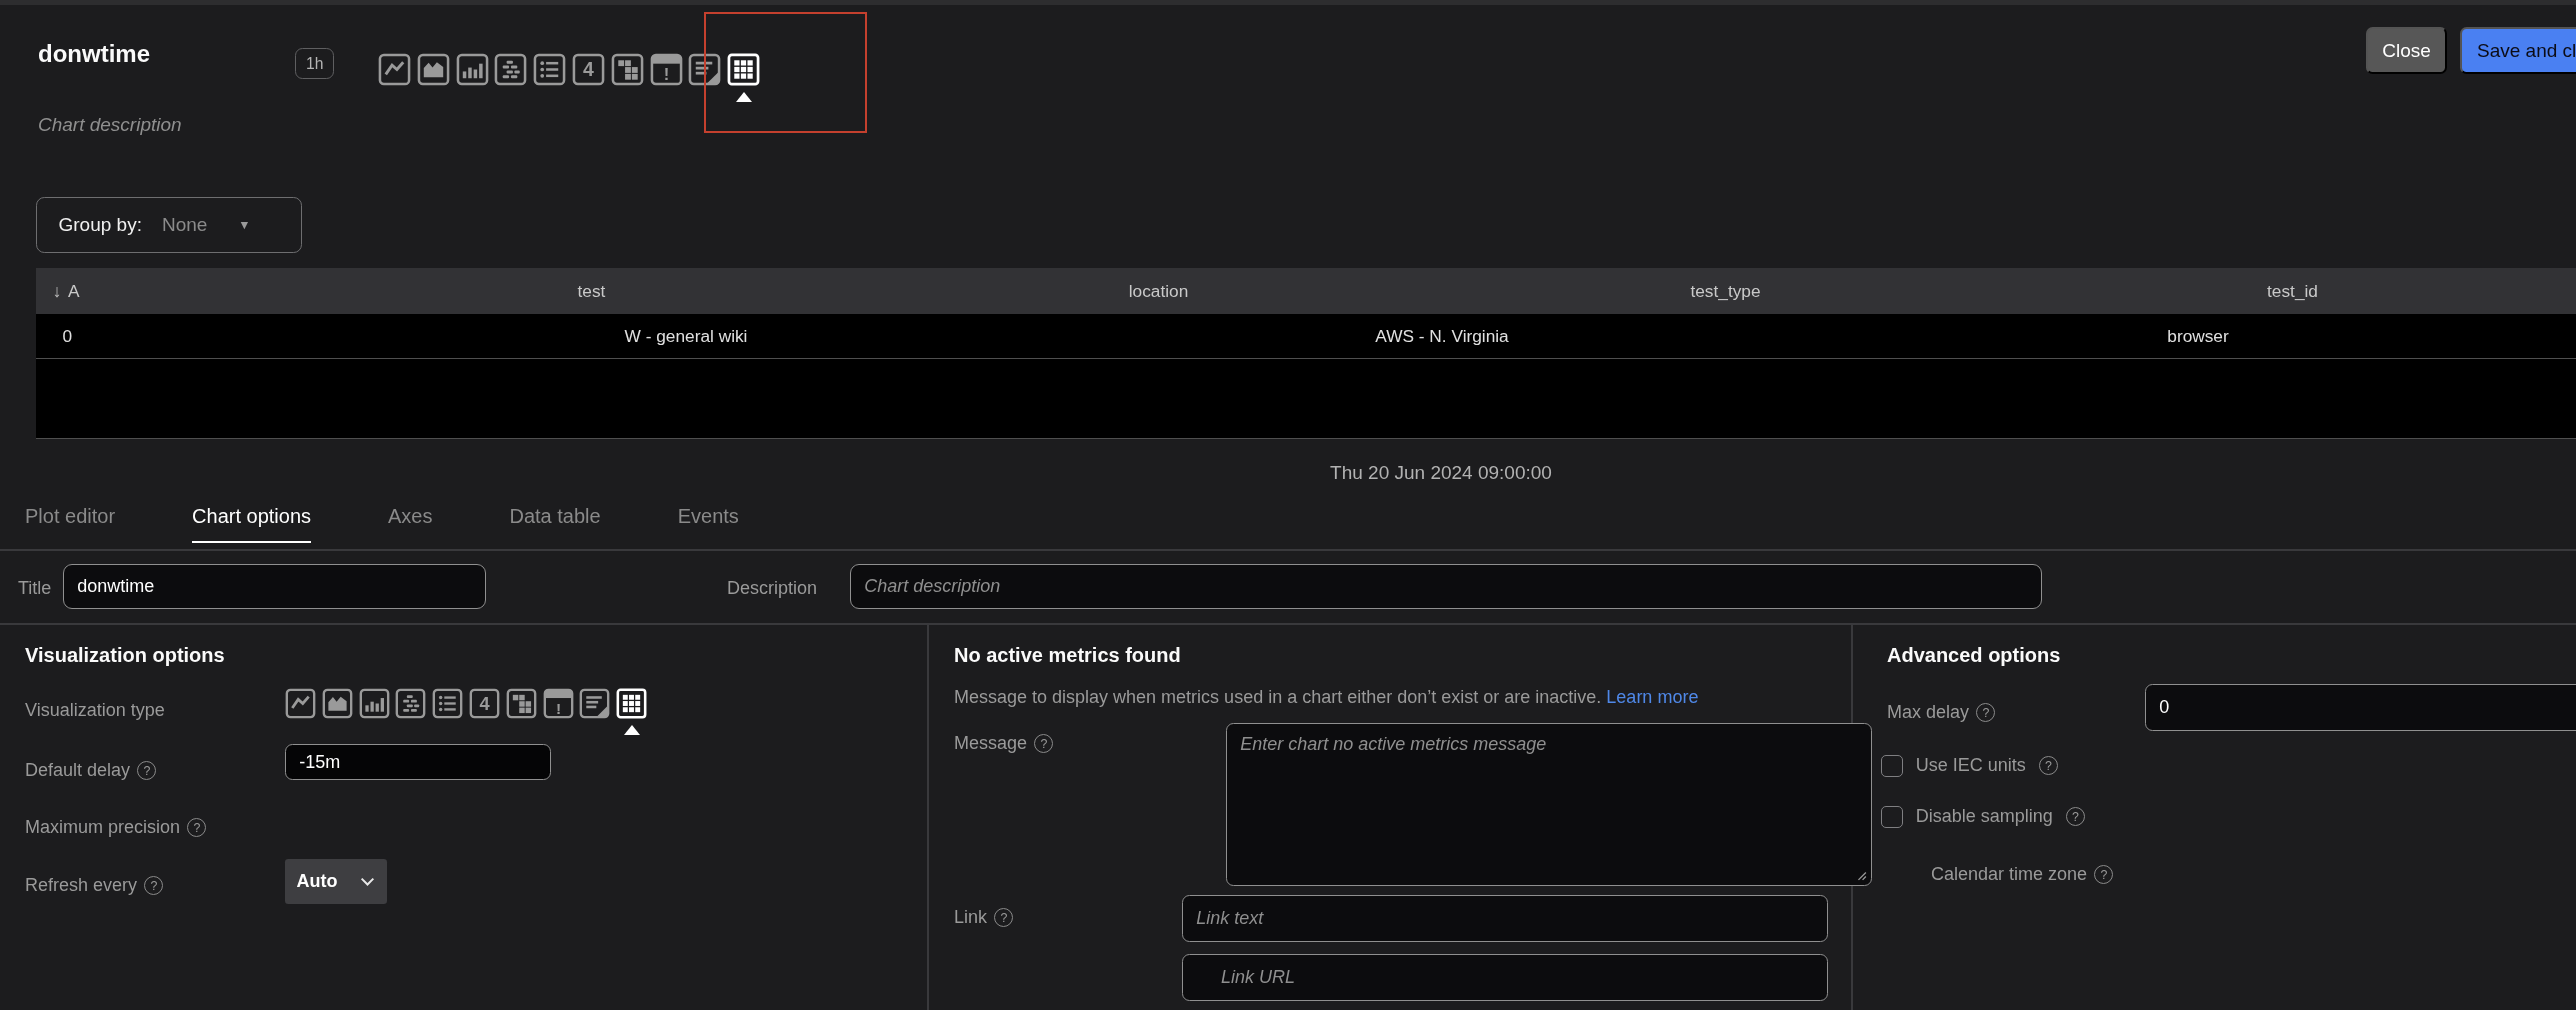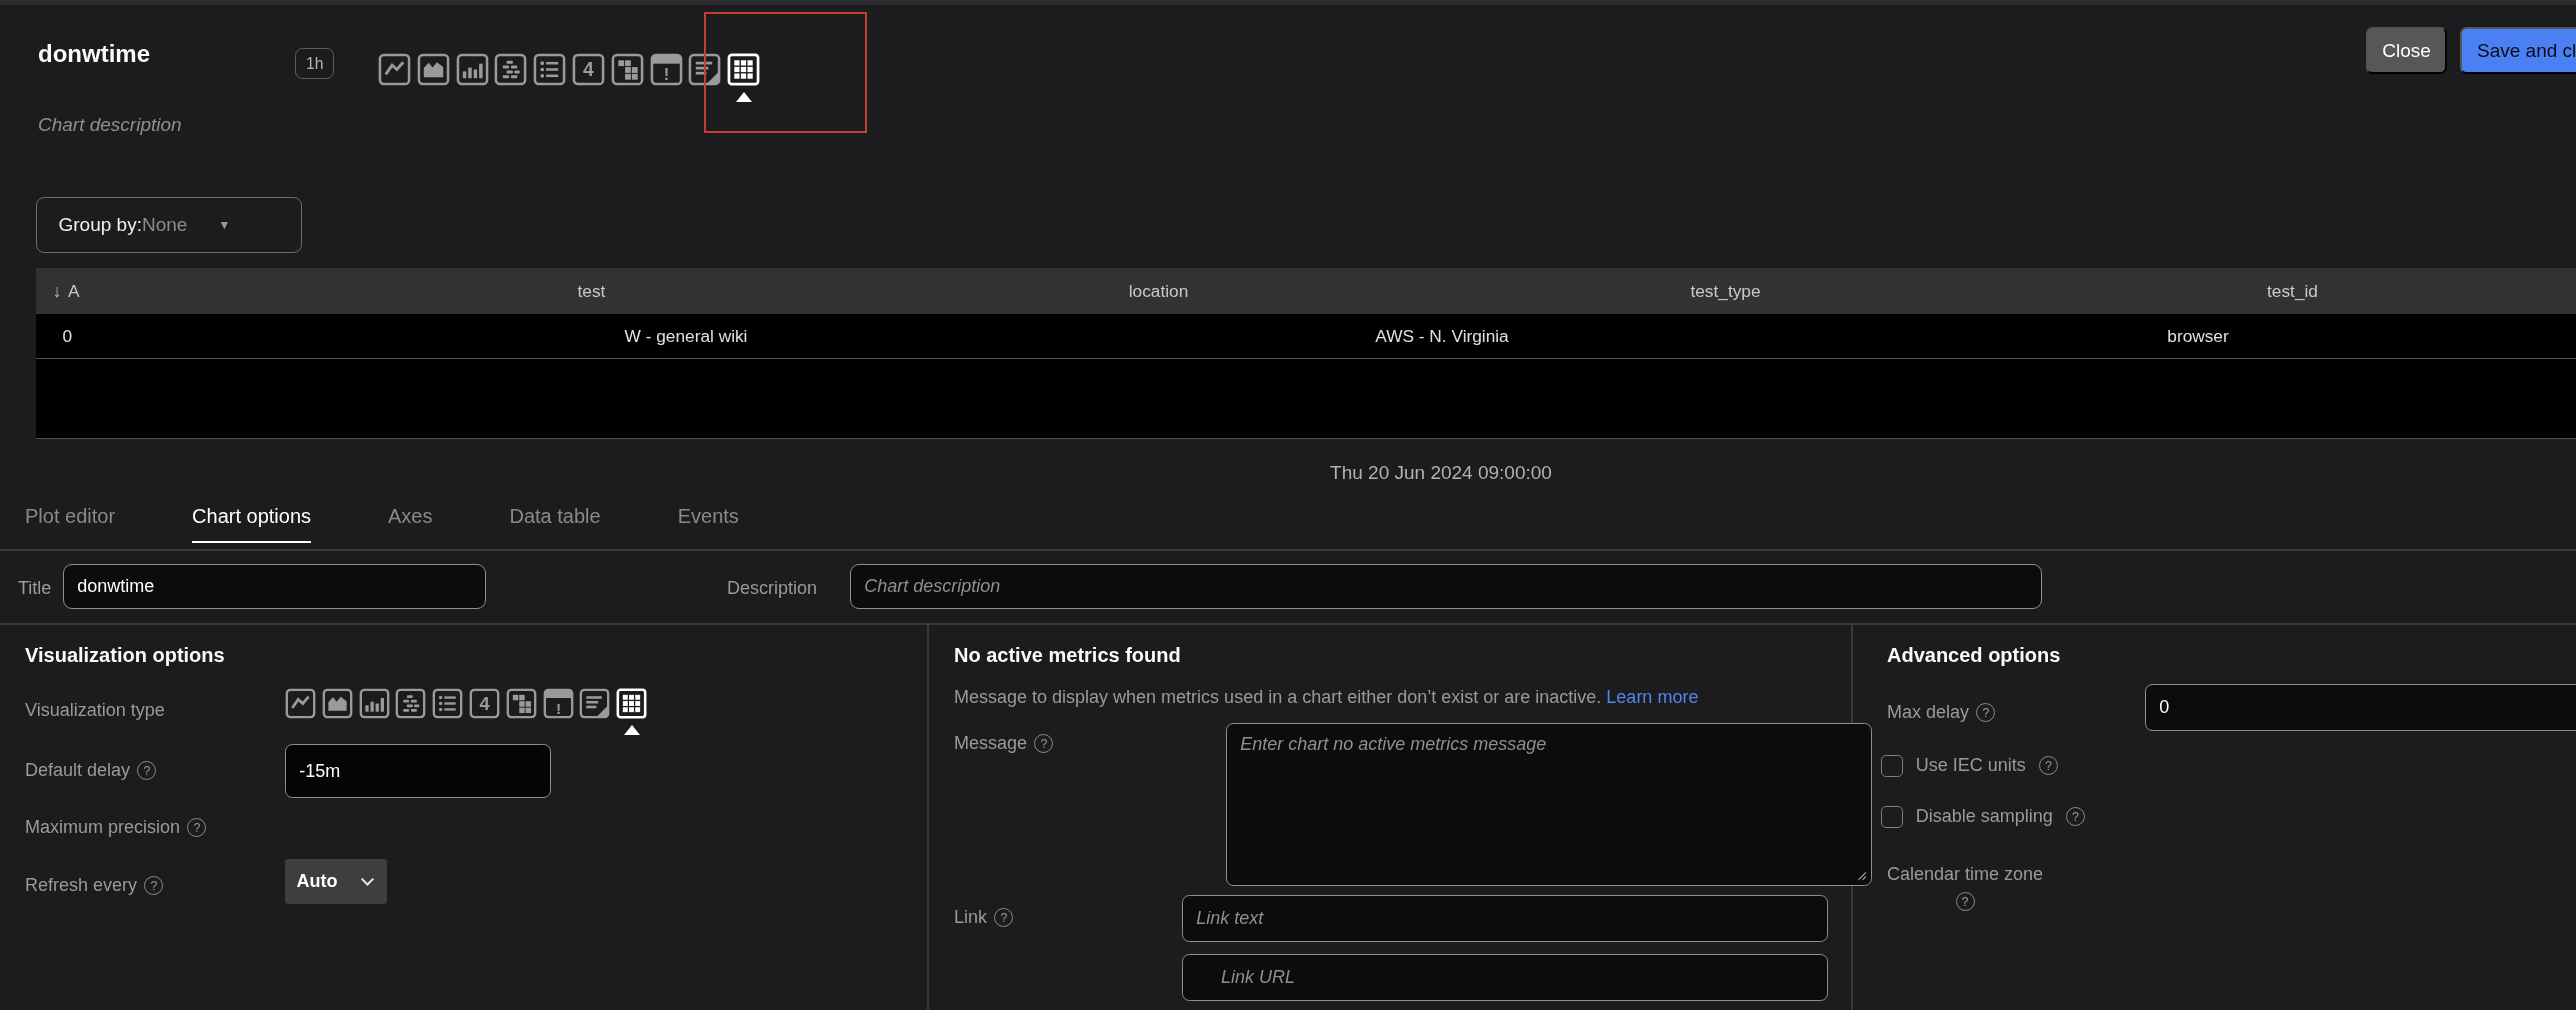--- a/index.html
+++ b/index.html
@@ -42,21 +42,21 @@
   .btn { display:flex; align-items:center; justify-content:center; border-radius:6.6px; font-size:19px; cursor:pointer; }
   .btn-close { left:2366px; top:27px; width:81px; height:47px; background:#575757; color:#fff; }
   .btn-save { left:2460px; top:27px; width:198px; height:47px; background:#4a80f2; color:#0c0c16; font-weight:500; justify-content:flex-start; padding-left:15px; white-space:nowrap; }
 
   
   .group-by {
     left:36px; top:197px; width:266px; height:56px; display:flex; align-items:center;
     padding:0 21.5px; border:1.7px solid #6e6e70; border-radius:8.3px; font-size:19px; cursor:pointer;
   }
   .group-by .gb-label { color:#f0f0f0; }
-  .group-by .gb-value { color:#8b8b8b; margin-left:0; }
+  .group-by .gb-value { color:#8b8b8b; margin-left:20px; }
   .group-by .gb-caret { color:#9a9a9a; font-size:12.4px; margin-left:31px; }
 
   
   .dtable { left:36px; top:268px; width:2540px; }
   .dtable-header { display:flex; height:46px; background:#323235; align-items:center; color:#c9c9c9; font-size:17.3px; }
   .dtable-body { background:#000; height:125px; border-bottom:0.8px solid #4f4f4f; }
   .dtable-row { display:flex; height:45px; align-items:center; border-bottom:0.8px solid #4f4f4f; color:#e0e0e0; font-size:17.3px; cursor:pointer; }
   .col-first { width:272px; padding-left:16.5px; display:flex; align-items:center; gap:6.6px; }
   .dtable-row .col-first { padding-left:26.4px; }
   .col { flex:1; text-align:center; }
@@ -92,21 +92,21 @@
   .in-desc  { left:850px; top:564px; width:1192px; height:45px; border-radius:9px; }
   .lbl-title { left:18px; top:578px;text-align:right; }
   .lbl-desc { left:727px; top:578px; }
 
   .section-h { font-size:20px; font-weight:bold; color:#fafafa; }
 
   
   .h-vizopts { left:25px; top:644px; }
   .lbl-viztype { left:25px; top:700px; }
   .lbl-deftime { left:25px; top:760px; }
-  .in-deftime { left:285px; top:744px; width:266px; height:54px; background:#050506; }
+  .in-deftime { left:285px; top:744px; width:266px; height:36px; background:#050506; }
   .lbl-maxprec { left:25px; top:817px; }
   .in-maxprec { left:285px; top:802px; width:617px; height:47px; }
   .lbl-refresh { left:25px; top:875px; }
   .sel-refresh {
     left:285px; top:859px; width:102px; height:45px; background:#3e3e41; border-radius:3.3px;
     display:flex; align-items:center; padding:0 11.6px; font-size:18px; color:#fff; font-weight:600; cursor:pointer;
   }
   .sel-refresh svg { margin-left:auto; }
 
   
@@ -122,21 +122,21 @@
   .in-linkurl { left:1182px; top:954px; width:646px; height:47px;padding-left:38px; }
 
   
   .h-advanced { left:1887px; top:644px; }
   .lbl-maxdelay { left:1887px; top:702px; }
   .in-maxdelay { left:2145px; top:684px; width:441px; height:47px; }
   .chk-row { display:flex; align-items:center; gap:13.2px; }
   .chk-iec { left:1881px; top:755px; }
   .chk-sampling { left:1881px; top:806px; }
   .checkbox { width:21.5px; height:21.5px; border:1.7px solid #7f7f82; border-radius:5px; background:transparent; cursor:pointer; flex:none; }
-  .lbl-tz { left:1887px; top:864px;flex-direction:column; }
+  .lbl-tz { left:1931px; top:864px; }
 </style>
 </head>
 <body>
 
 <div id="app">
   <div class="abs top-strip"></div>
 
   <div class="abs chart-title">donwtime</div>
   <div class="abs time-badge">1h</div>
   <div class="abs chart-desc">Chart description</div>

